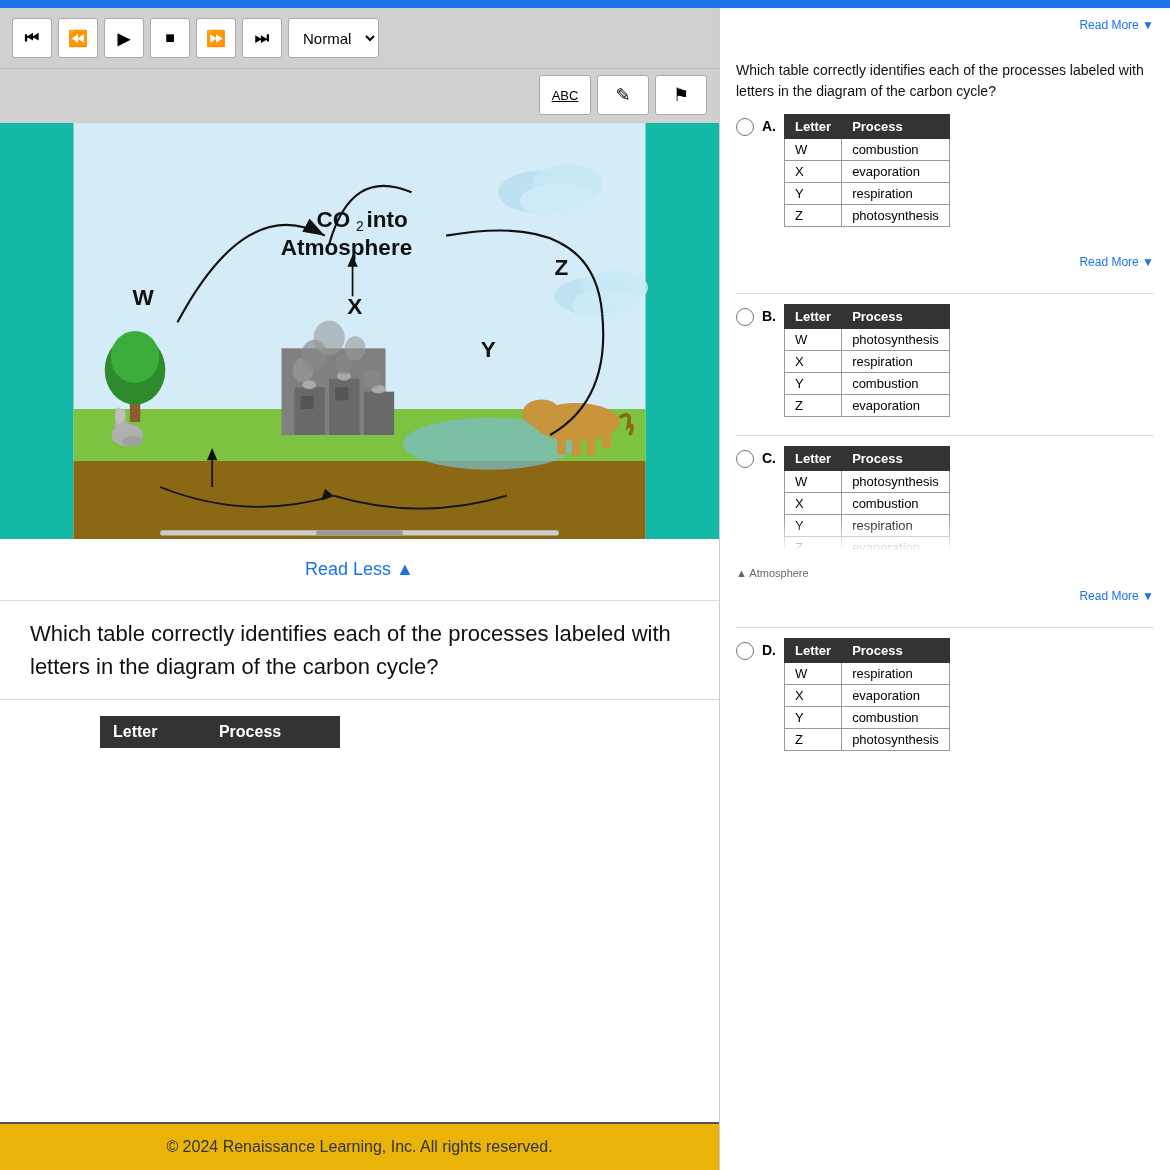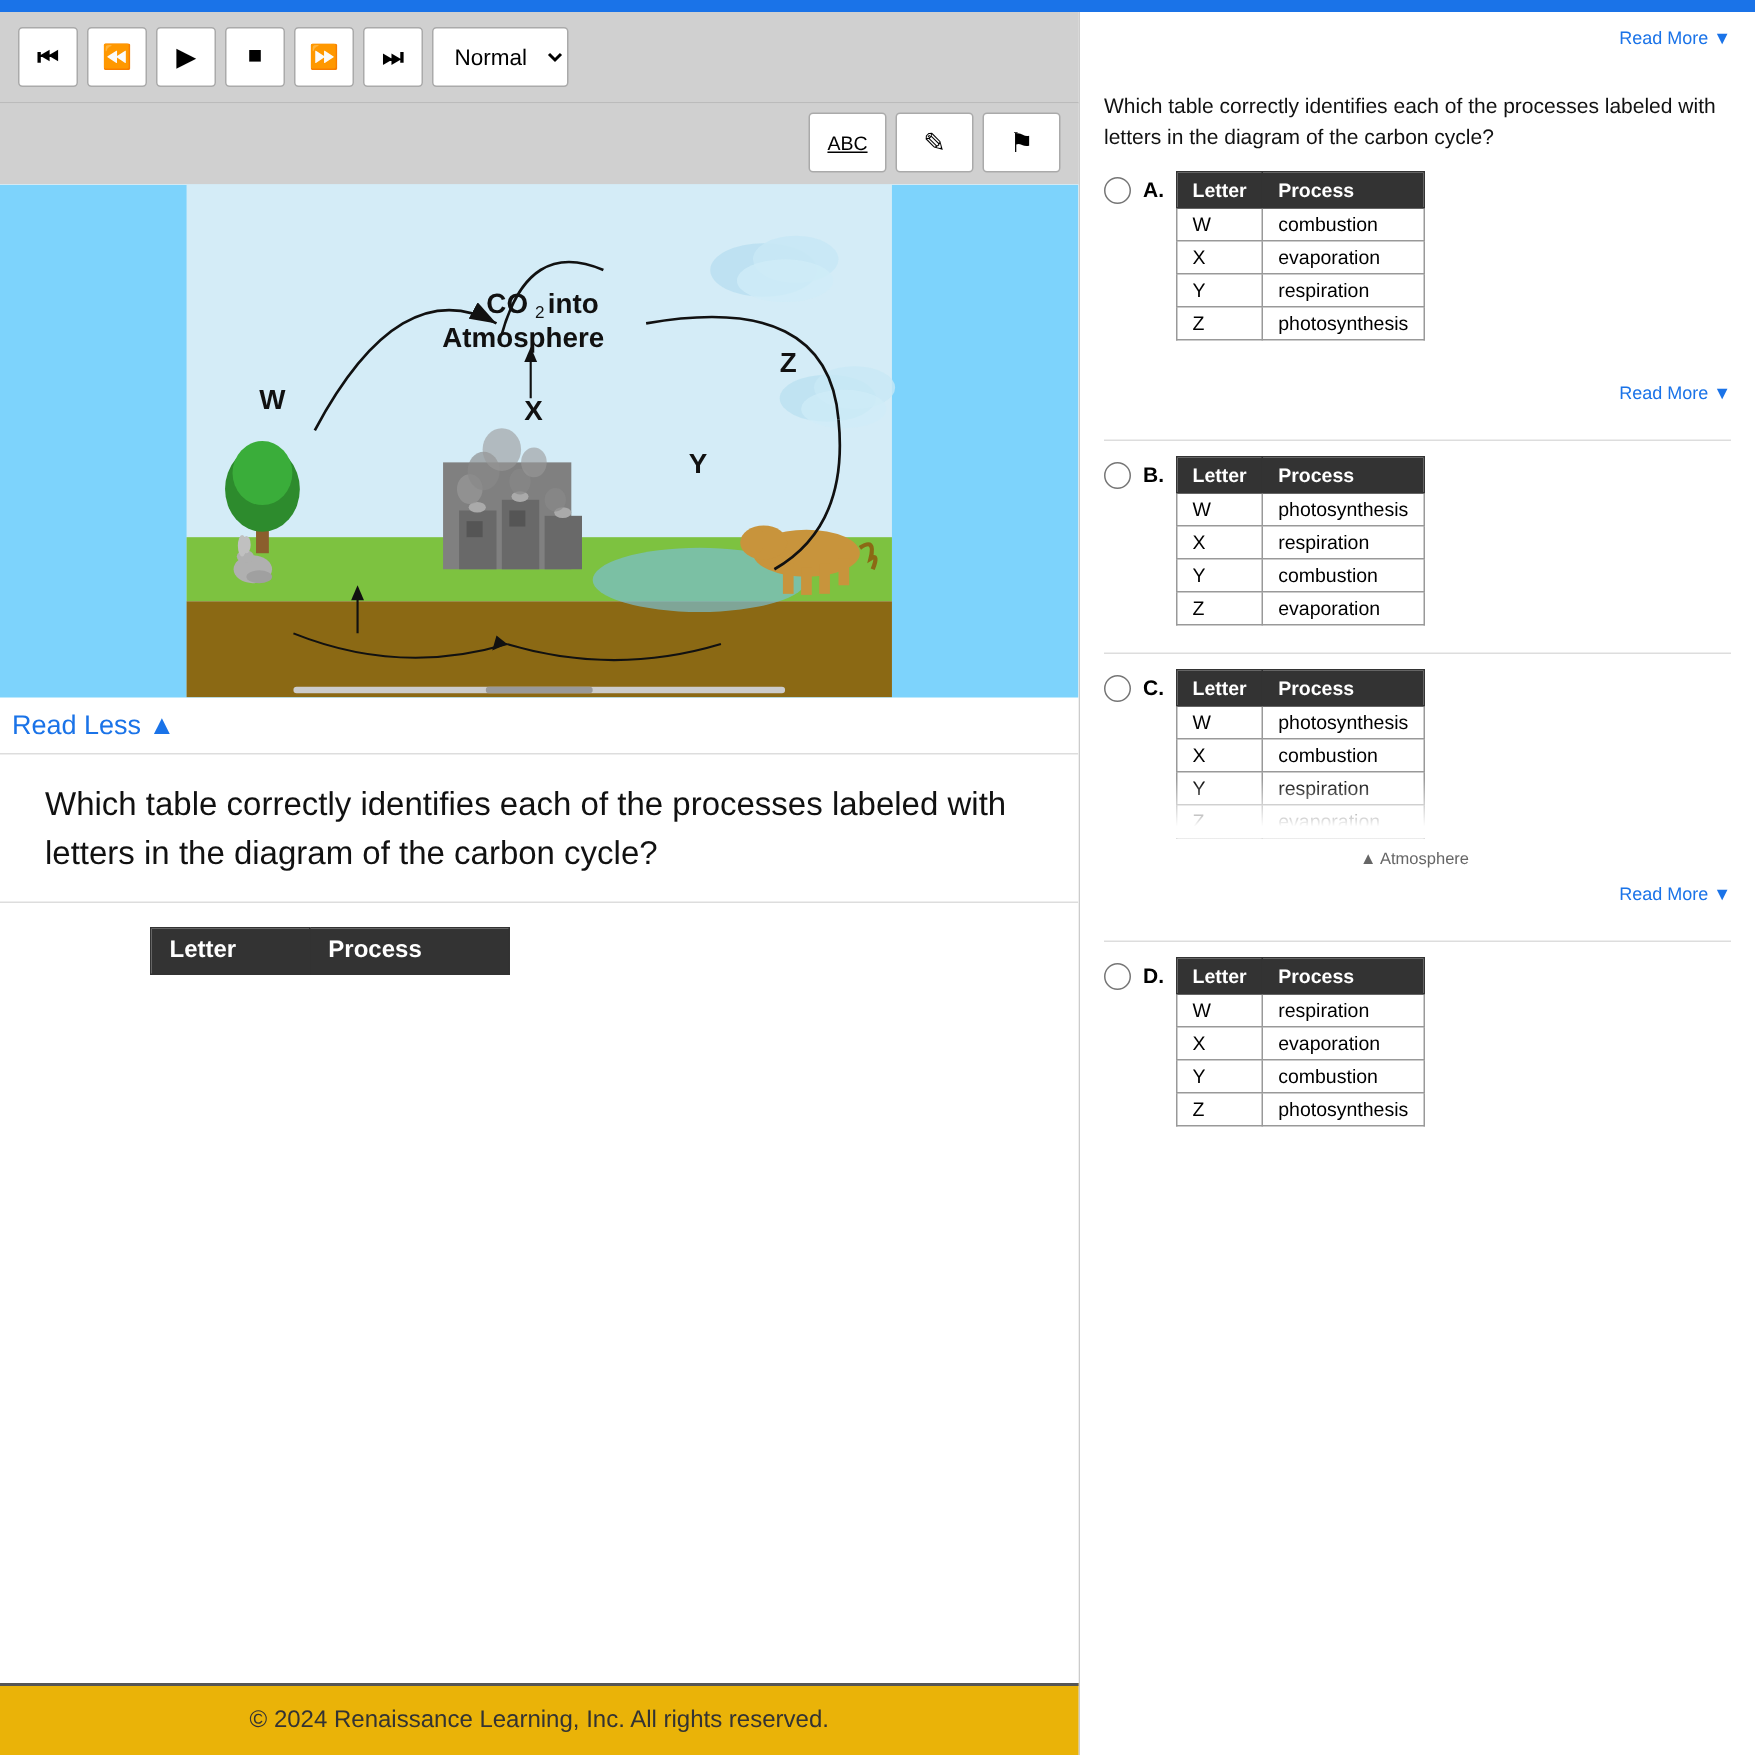--- a/index.html
+++ b/index.html
@@ -91,33 +91,34 @@
 
     .content-area {
       flex: 1;
       overflow-y: auto;
       padding: 0;
       background: white;
     }
 
     .diagram-container {
       width: 100%;
-      background: #7dd3fc;
+      background: #14b8a6;
       position: relative;
-      height: 342px;
+      height: 416px;
       overflow: hidden;
     }
 
     .diagram-svg {
       width: 100%;
       height: 100%;
     }
 
     .read-less-bar {
-      padding: 8px;
+      text-align: center;
+      padding: 20px;
       border-bottom: 1px solid #ddd;
     }
 
     .read-less-link {
       color: #1a73e8;
       font-size: 18px;
       cursor: pointer;
       text-decoration: none;
     }
 
@@ -497,21 +498,21 @@
             </tr>
             <tr>
               <td>Z</td>
               <td>evaporation</td>
             </tr>
           </tbody>
         </table>
 
         <div style="position:absolute; bottom:0; left:0; right:0; height:40px; background: linear-gradient(transparent, white 80%);"></div>
       </div>
-      <div style="font-size:11px; color:#666; text-align:center; padding-right:4px; margin-top:-10px;">▲ Atmosphere</div>
+      <div style="font-size:11px; color:#666; text-align:left; padding-right:4px; margin-top:-10px;">▲ Atmosphere</div>
 
       <div class="read-more-center">
         <a class="read-more-link" style="text-align:right;">Read More ▼</a>
       </div>
       <hr class="right-divider">
 
       <div class="option-block">
         <input type="radio" class="option-radio" name="answer" style="">
         <span class="option-label">D.</span>
         <table class="right-table">

